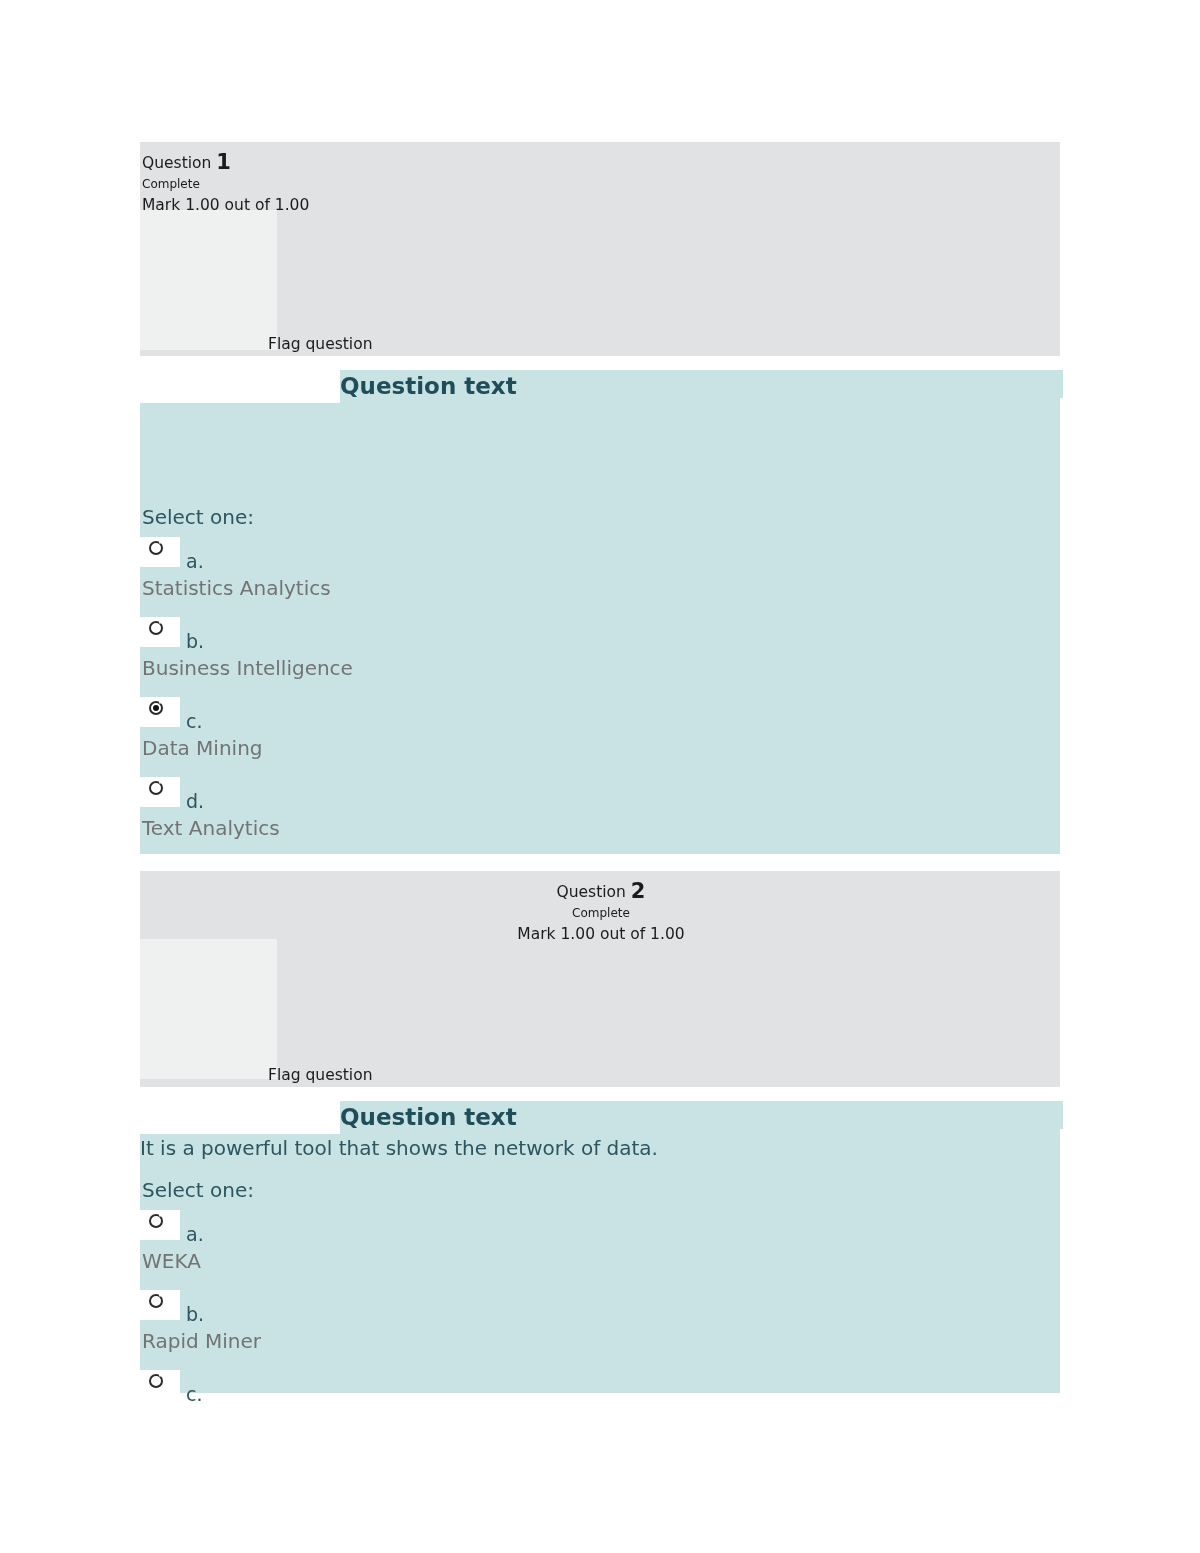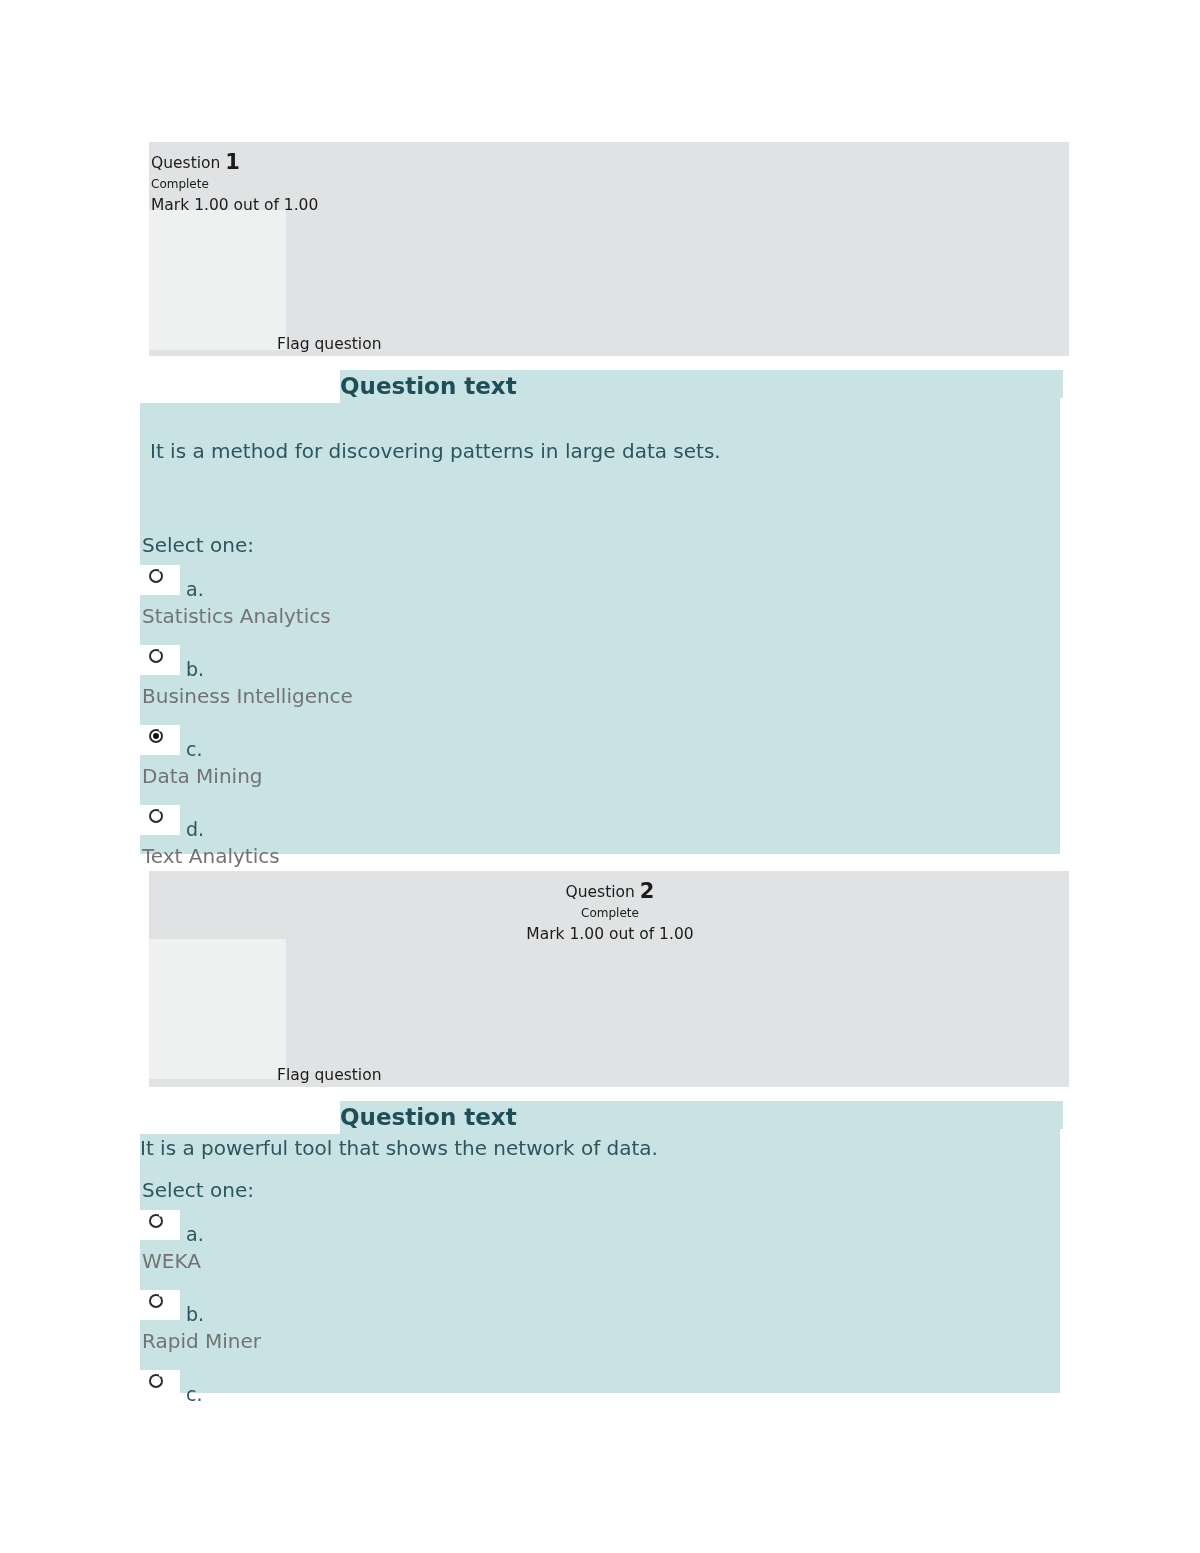--- a/index.html
+++ b/index.html
@@ -23,21 +23,20 @@
     background: #ffffff;
   }
 
   
   .q-header {
     position: absolute;
     left: 140px;
     width: 920px;
     background: #e0e2e3;
     box-sizing: border-box;
-    margin-left: 9px;
   }
   .q-header .inner-pad {
     position: absolute;
     left: 0px;
     top: 68px;
     width: 137px;
     height: 140px;
     background: #eff0f0;
   }
   .q-header .q-meta {
@@ -201,21 +200,20 @@
     <div class="flag-row">Flag question</div>
   </div>
 
   <div class="q-body step-edge" style="top:370px; height:484px;">
     <div class="qt-head">
       <div class="white-gap"></div>
       <div class="qt-label">Question text</div>
     </div>
 
     <div style="height:34px"></div>
-    <div class="q-text">It is a method for discovering patterns in large data sets.</div>
 
     <div style="height:66px"></div>
     <div class="select-one">Select one:</div>
 
     <div class="answers" style="margin-top:6px;">
 
       <div class="ans" style="height:80px;">
         <div class="radio-plate"></div>
         <div class="radio"></div>
         <div class="ans-letter">a.</div>

